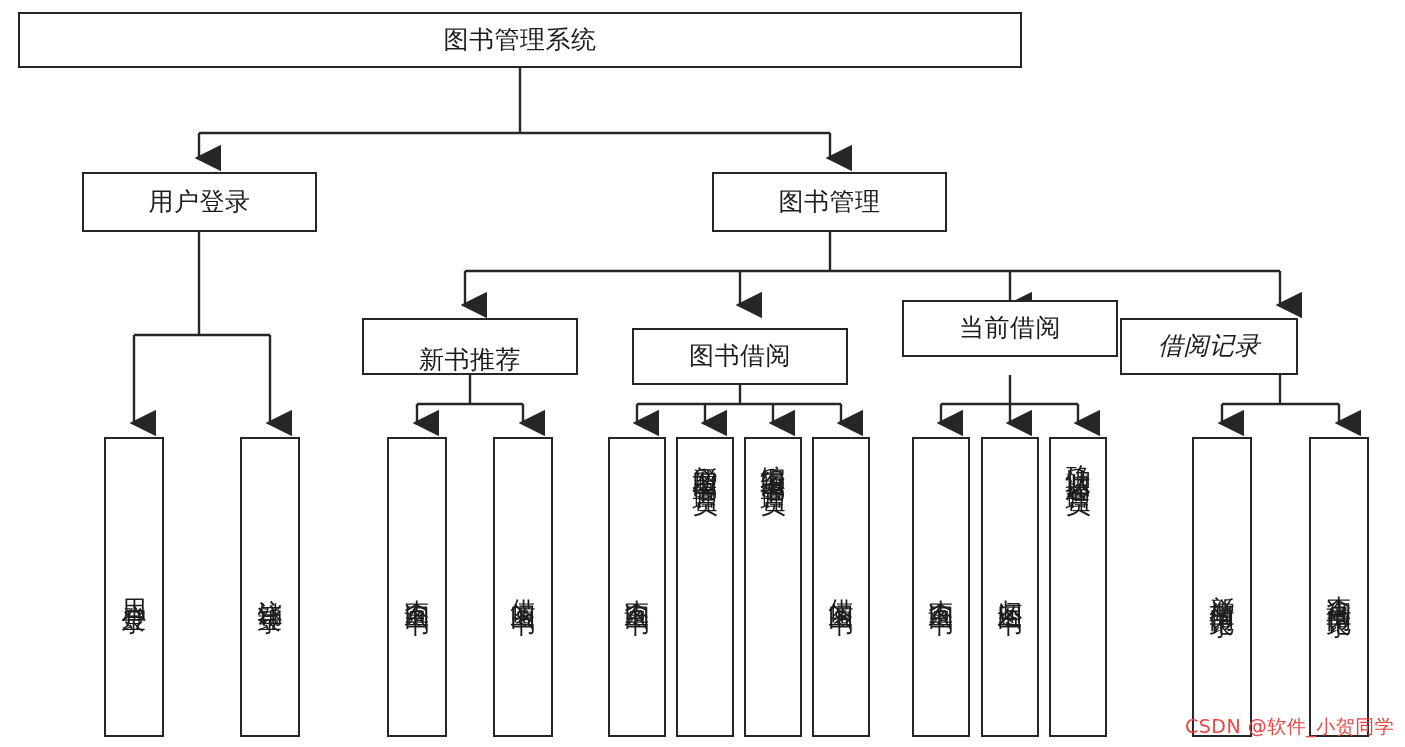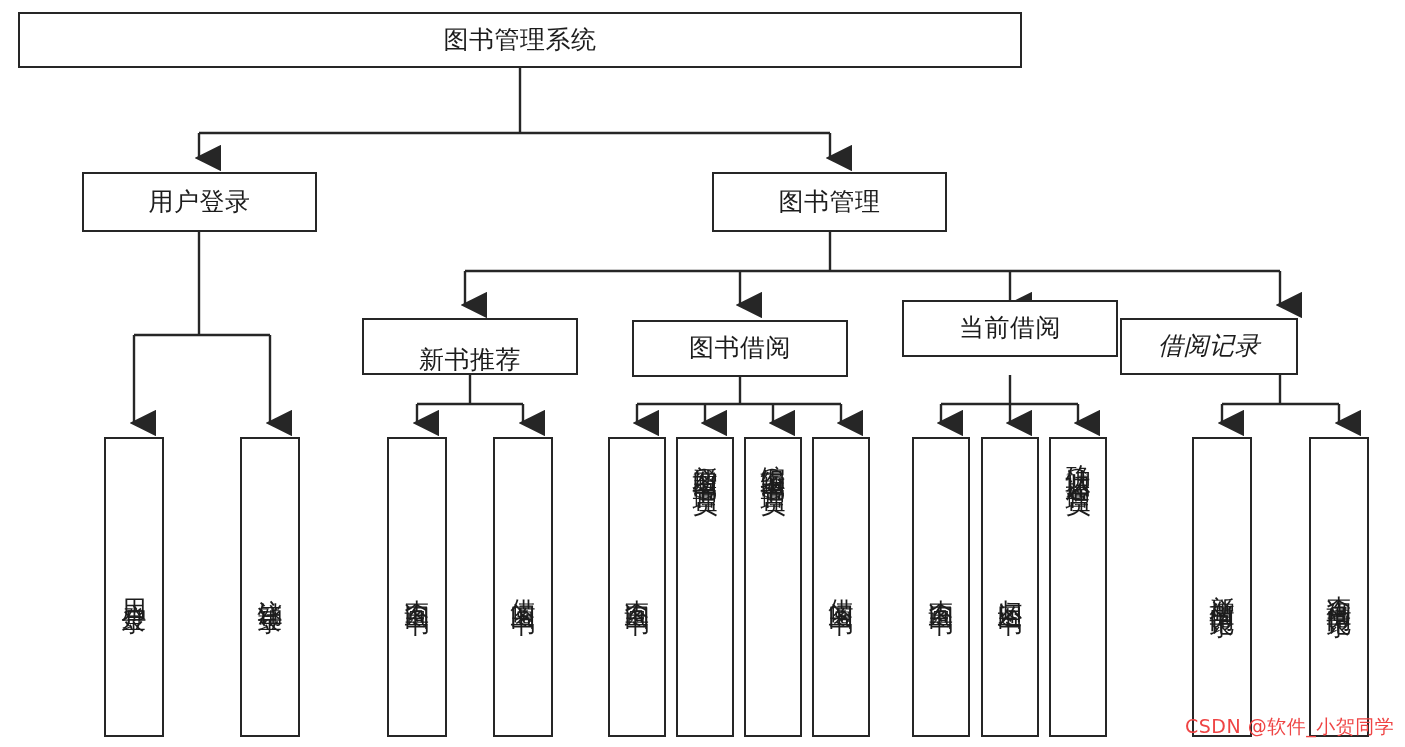--- a/index.html
+++ b/index.html
@@ -145,21 +145,21 @@
   <div class="node horiz" style="left:82px; top:172px; width:235px; height:60px;">
     <span class="label">用户登录</span>
   </div>
   <div class="node horiz" style="left:712px; top:172px; width:235px; height:60px;">
     <span class="label">图书管理</span>
   </div>
 
   <div class="node horiz" style="left:362px; top:318px; width:216px; height:57px;align-items:flex-end;">
     <span class="label">新书推荐</span>
   </div>
-  <div class="node horiz" style="left:632px; top:320px; width:216px; height:57px;">
+  <div class="node horiz" style="left:632px; top:328px; width:216px; height:57px;">
     <span class="label">图书借阅</span>
   </div>
   <div class="node horiz" style="left:902px; top:300px; width:216px; height:57px;">
     <span class="label">当前借阅</span>
   </div>
   <div class="node horiz" style="left:1120px; top:318px; width:178px; height:57px;font-style:italic;">
     <span class="label">借阅记录</span>
   </div>
 
   <div class="node vert centered" style="left:104px; top:437px; width:60px; height:300px;">

